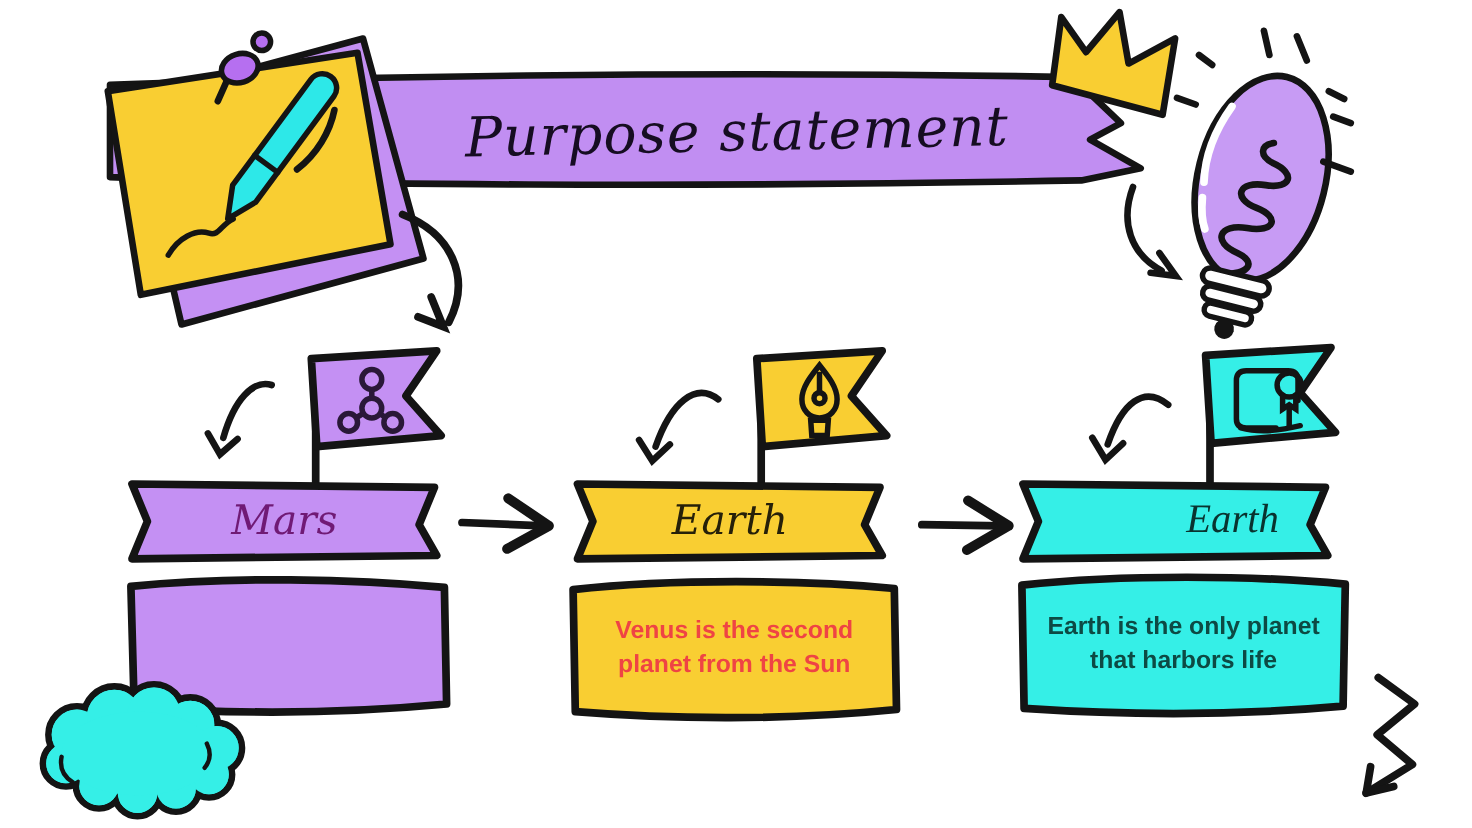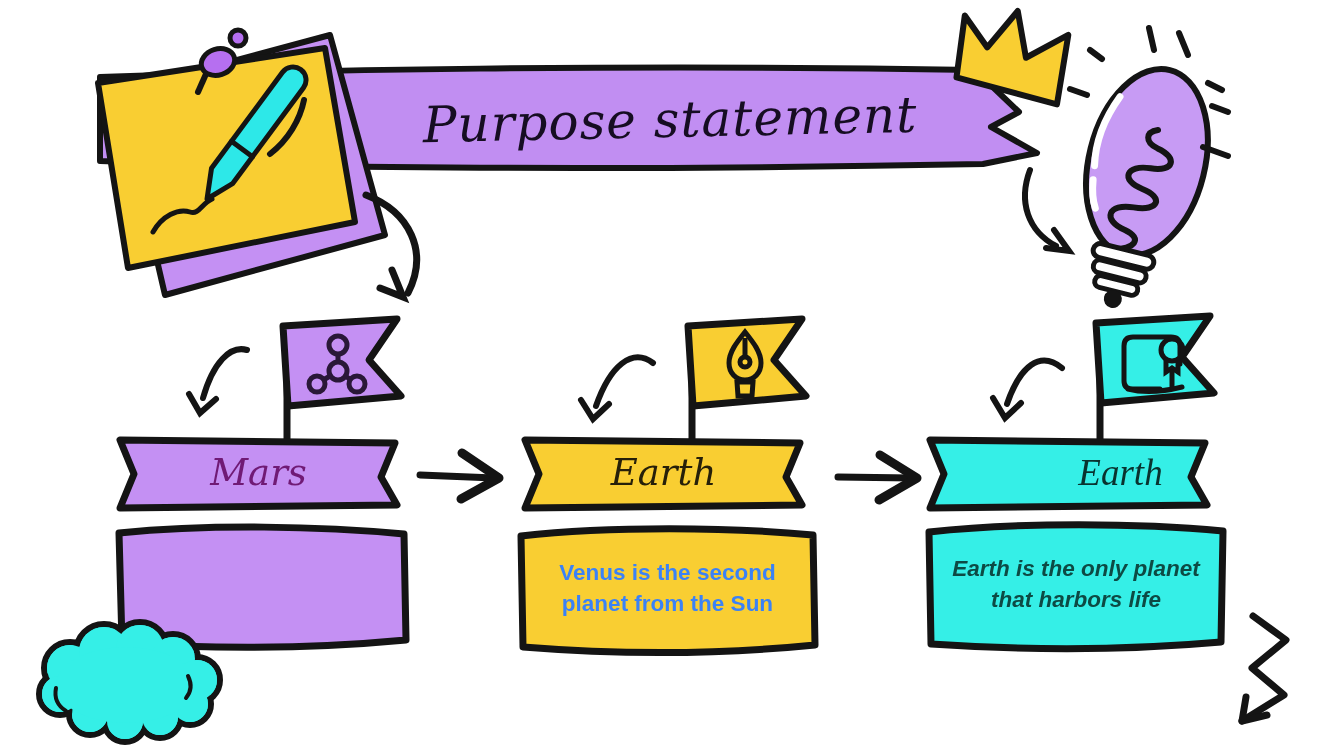--- a/index.html
+++ b/index.html
@@ -6,21 +6,21 @@
   .canvas{position:relative;width:1338px;height:753px;background:#ffffff;overflow:hidden;
           font-family:"Liberation Sans",sans-serif;}
   .canvas svg{position:absolute;left:0;top:0;}
   .overlay{position:absolute;display:flex;align-items:center;justify-content:center;
            text-align:center;pointer-events:none;}
   .script{font-family:"DejaVu Serif",serif;font-style:italic;color:#160d22;}
   .title{font-size:50px;letter-spacing:1px;transform:rotate(-1.2deg);}
   .ribbon-label{font-size:37px;}
   .fact{font-weight:bold;font-size:22.5px;line-height:1.38;}
   .fact-mars{color:#3a2a50;}
-  .fact-venus{color:#3b82f6;}
+  .fact-venus{color:#ef4444;}
   .fact-earth{color:#0d4a44;}
   .lbl-mars{color:#701a75;}
   .lbl-venus{color:#262009;}
   .lbl-earth{color:#09332f;}
 </style>
 </head>
 <body>
 
 <div class="canvas">
 
@@ -194,15 +194,15 @@
   </g>
 </svg>
 
 <div class="overlay script title" style="left:340px;top:76px;width:660px;height:88px;">Purpose statement</div>
 
 <div class="overlay script ribbon-label lbl-mars" style="left:122px;top:438px;width:273px;height:68px;">Mars</div>
 <div class="overlay script ribbon-label lbl-venus" style="left:527px;top:438px;width:273px;height:68px;">Earth</div>
 <div class="overlay script ribbon-label lbl-earth" style="left:984px;top:438px;width:273px;height:68px;font-family:Liberation Serif, serif;">Earth</div>
 
 <div class="overlay fact fact-venus" style="left:545px;top:532px;width:245px;height:112px;">Venus is the second planet from the Sun</div>
-<div class="overlay fact fact-earth" style="left:936px;top:528px;width:280px;height:112px;font-style:italic;">Earth is the only planet that harbors life</div>
+<div class="overlay fact fact-earth" style="left:936px;top:528px;width:280px;height:112px;">Earth is the only planet that harbors life</div>
 
 </div>
 
 </body></html>

